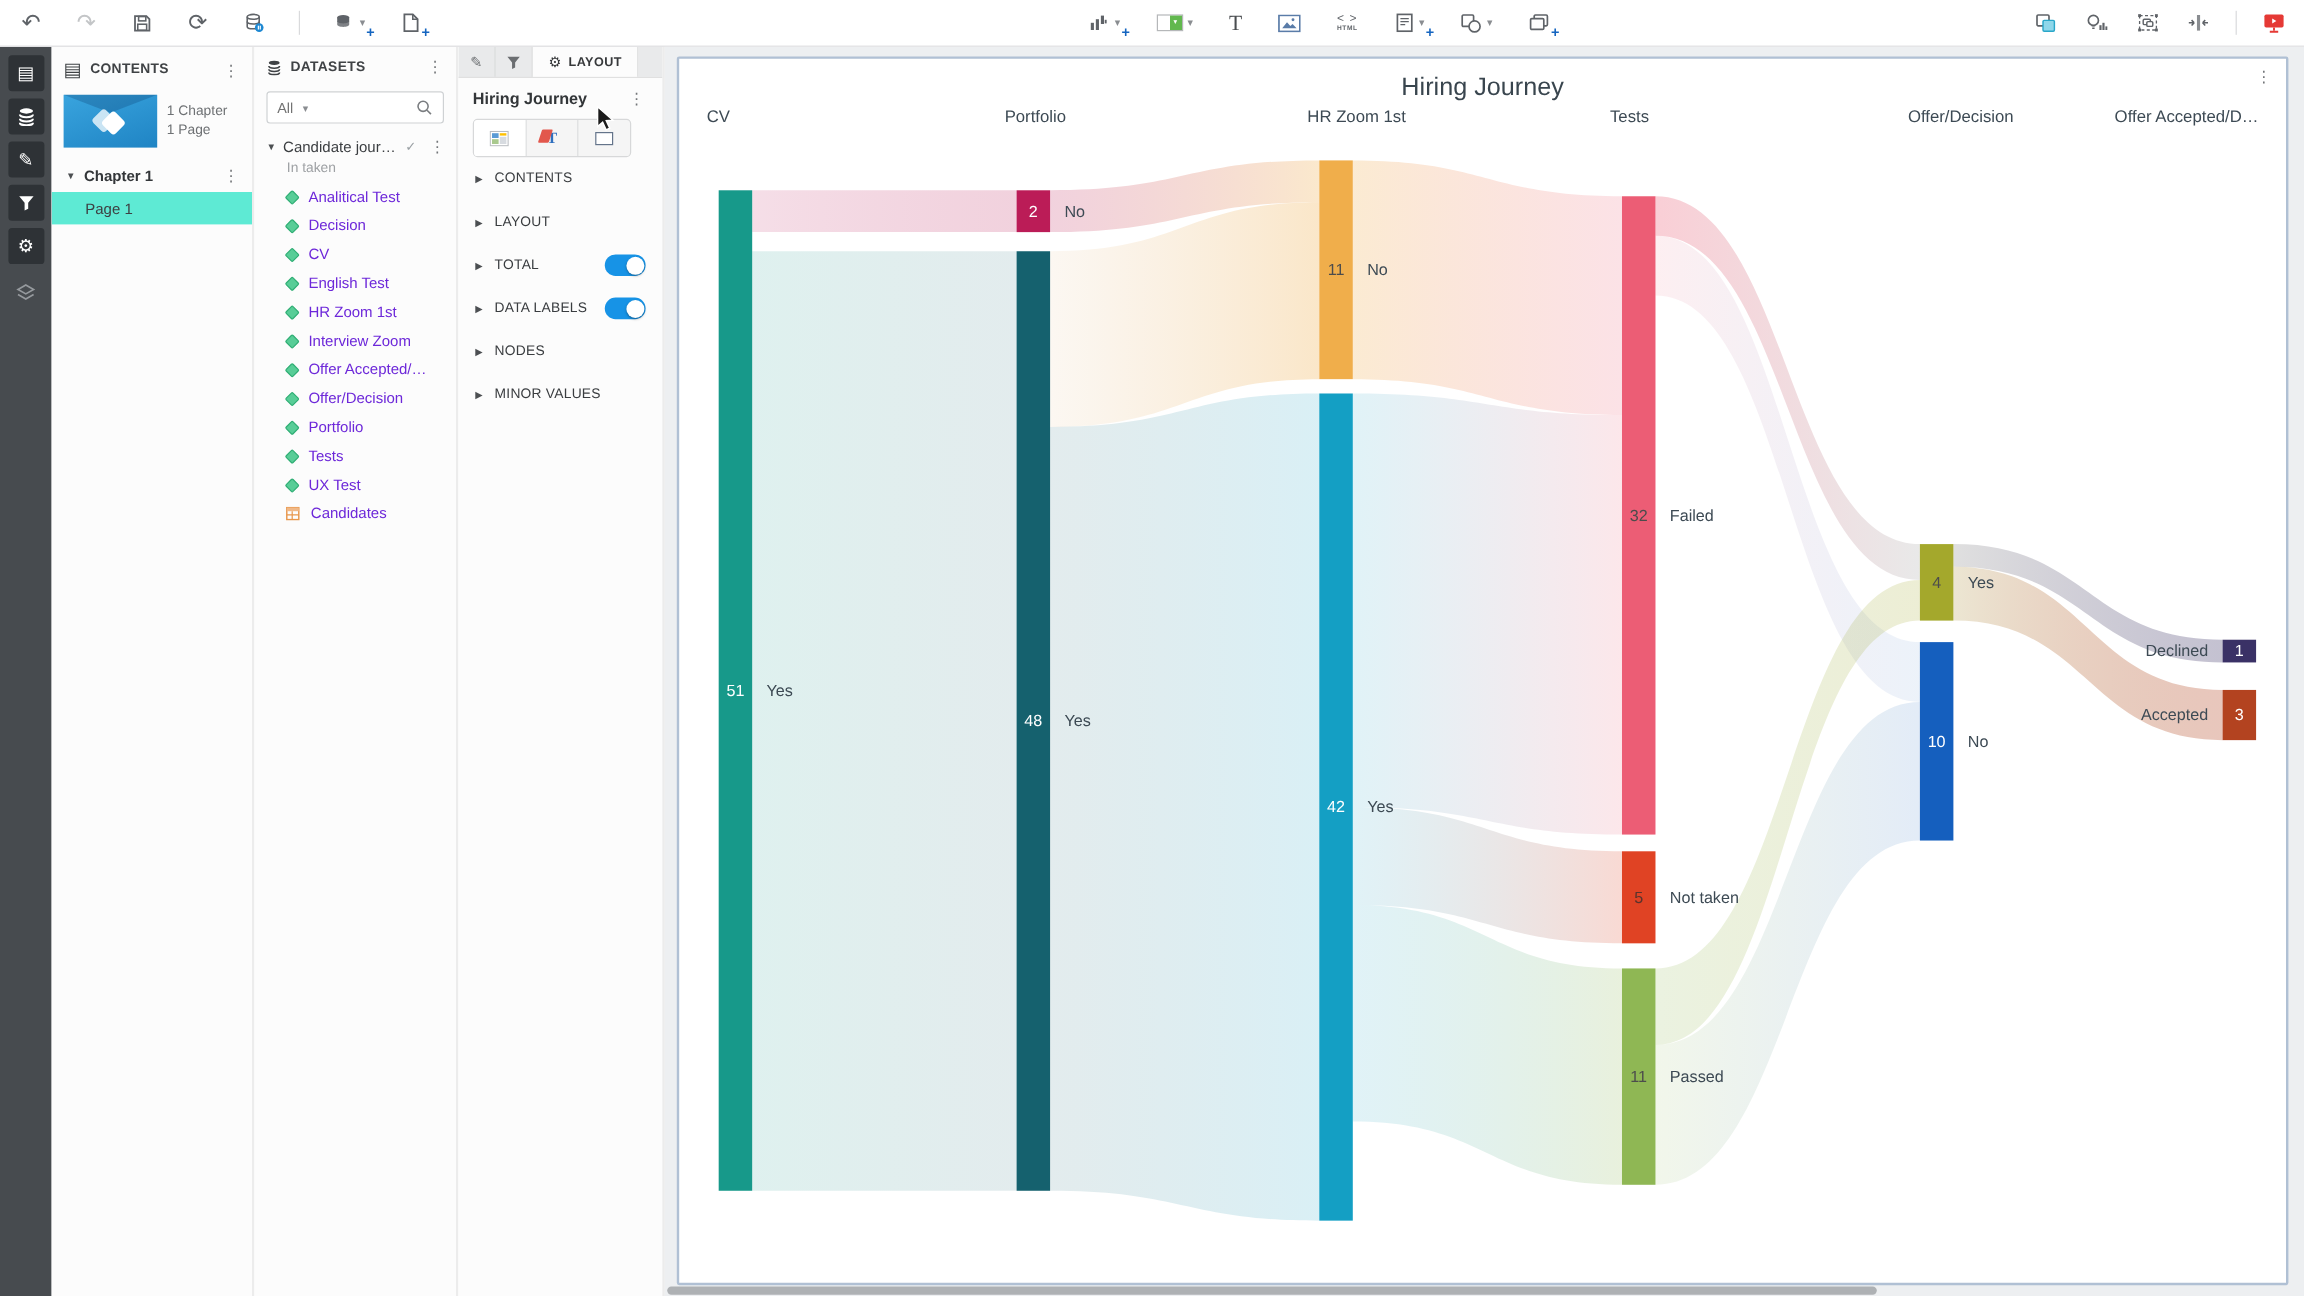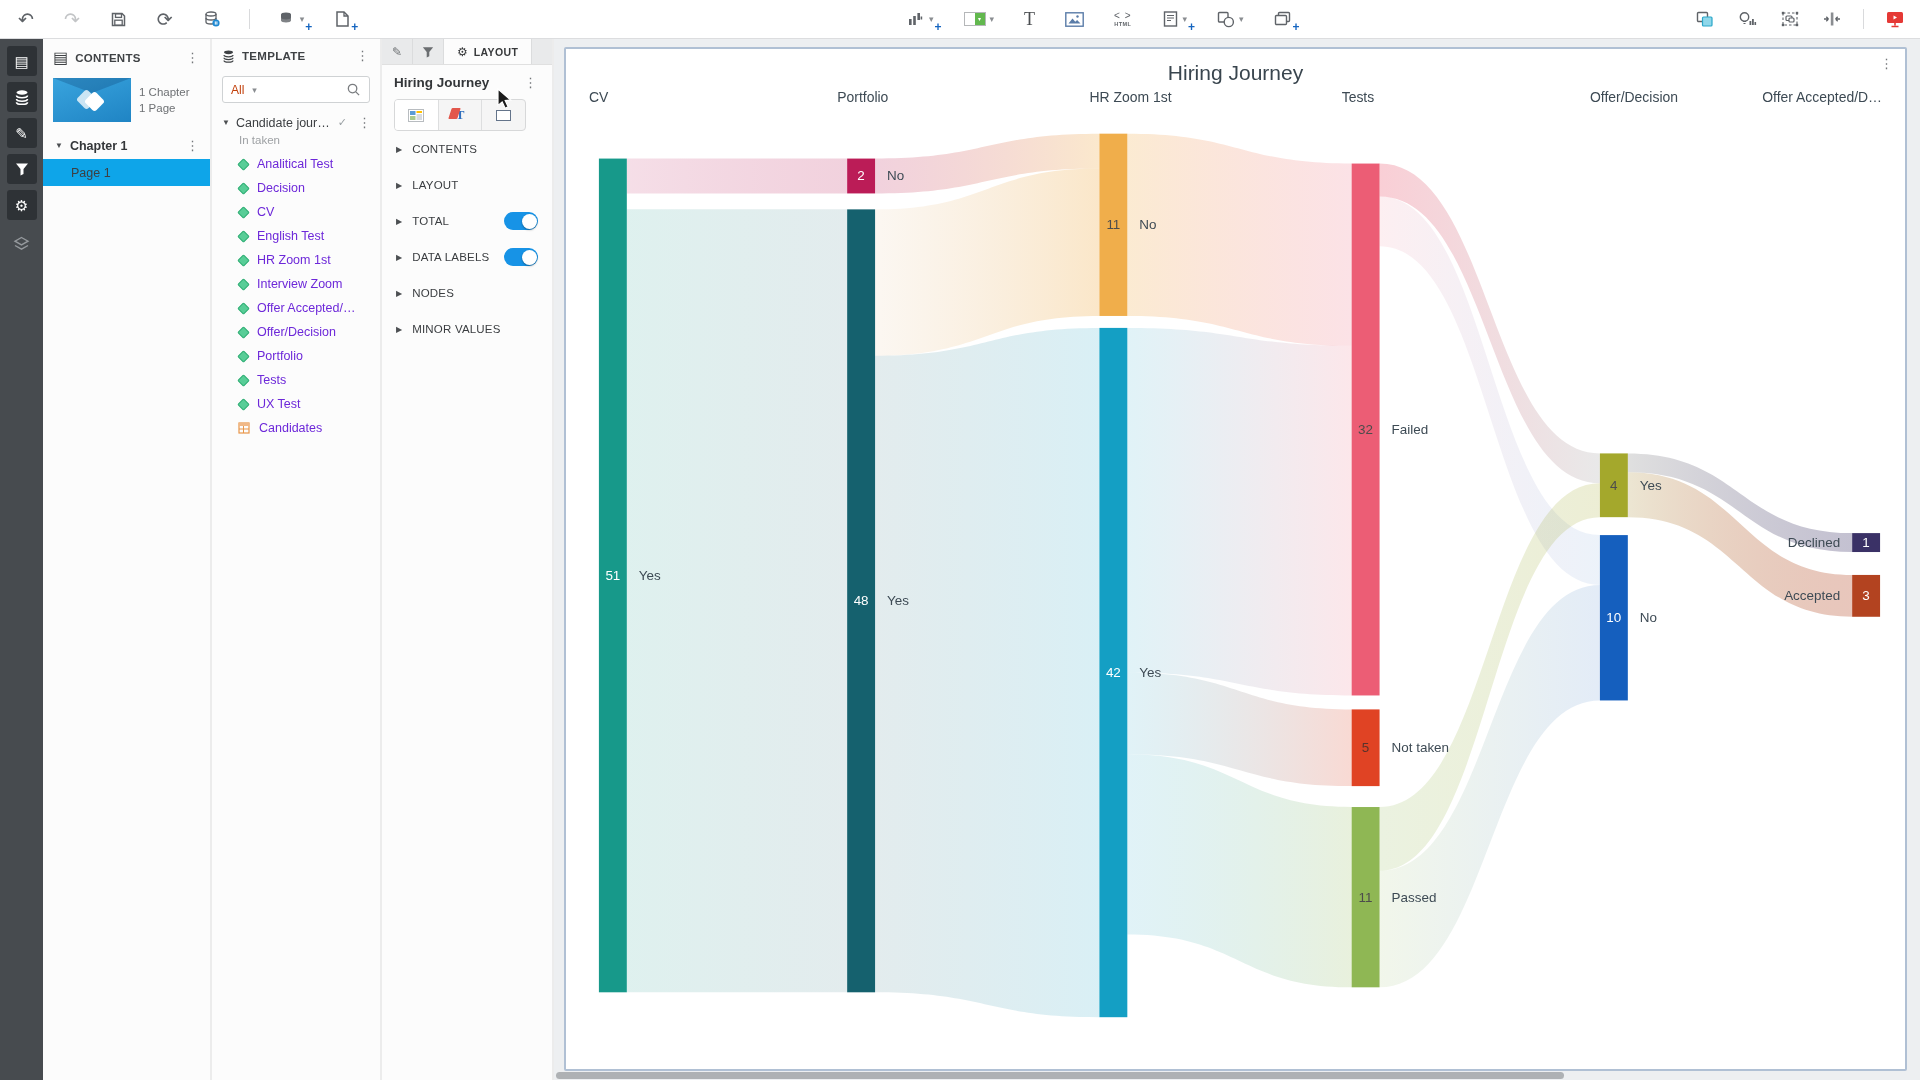--- a/index.html
+++ b/index.html
@@ -45,24 +45,24 @@
   .thumb-row { display:flex; align-items:center; gap:8px; padding:4px 6px 8px 10px; }
   .thumb { width:78px; height:44px; background:linear-gradient(160deg,#39a4de,#1f84c4); position:relative; flex:0 0 78px; }
   .thumb::before { content:""; position:absolute; left:0; top:0; border-left:39px solid transparent; border-right:39px solid transparent; border-top:15px solid rgba(10,60,110,.28); }
   .logo-a,.logo-b { position:absolute; width:15px; height:15px; border-radius:3px; background:#fff; transform:rotate(45deg); }
   .logo-a { left:26px; top:14px; opacity:.75; }
   .logo-b { left:34px; top:16px; }
   .thumb-meta { font-size:11.5px; color:#6e7174; line-height:16px; }
   .chapter-row { display:flex; align-items:center; gap:7px; padding:8px 8px 6px 12px; }
   .tri { font-size:8px; color:#4c4f52; }
   .chapter-label { font-size:12.5px; font-weight:bold; color:#333639; }
-  .page-row { height:27px; display:flex; align-items:center; padding-left:28px; background:#0ea5e9; font-size:12.5px; color:#3d4043; cursor:pointer; }
+  .page-row { height:27px; display:flex; align-items:center; padding-left:28px; background:#5eead4; font-size:12.5px; color:#3d4043; cursor:pointer; }
 
   .search-box { margin:6px 10px 8px 10px; height:27px; background:#fff; border:1px solid #cfd2d4; border-radius:3px; display:flex; align-items:center; padding:0 8px; }
-  .search-box .all { font-size:12px; color:#c2410c; }
+  .search-box .all { font-size:12px; color:#737373; }
   .search-box .chev { margin-left:8px; }
   .search-ic { margin-left:auto; display:flex; }
   .root-row { display:flex; align-items:center; gap:6px; padding:4px 6px 2px 10px; }
   .root-name { font-size:12.5px; color:#3b3e41; }
   .root-check { margin-left:auto; color:#9aa0a4; font-size:11px; }
   .in-memory { padding-left:27px; font-size:11.5px; color:#9ea1a4; margin:2px 0 6px; }
   .ds-item { display:flex; align-items:center; gap:9px; padding:5px 6px 5px 27px; cursor:pointer; }
   .dmd { width:9px; height:9px; background:#58cd97; border:1px solid #2fae74; border-radius:1.5px; transform:rotate(45deg); flex:0 0 9px; }
   .tbl-ic { display:flex; flex:0 0 12px; margin-left:-1px; }
   .ds-label { font-size:12.5px; color:#6d28d9; white-space:nowrap; }
@@ -317,21 +317,21 @@
     </aside>
 
     <aside class="panel p-datasets">
       <div class="p-head">
         <span class="ph-ic">
           <svg class="ic" width="13" height="14" viewBox="0 0 16 16">
               <ellipse cx="8" cy="3.5" rx="5.5" ry="2.2" fill="#3f4245"></ellipse>
               <path d="M2.5 6.8c0 1.2 2.5 2.2 5.5 2.2s5.5-1 5.5-2.2M2.5 10.2c0 1.2 2.5 2.2 5.5 2.2s5.5-1 5.5-2.2M2.5 13.4c0 1.2 2.5 2.2 5.5 2.2s5.5-1 5.5-2.2" stroke="#3f4245" stroke-width="1.6" fill="none"></path>
             </svg>
         </span>
-        <span class="p-title">TEMPLATE</span>
+        <span class="p-title">DATASETS</span>
         <button class="kebab">⋮</button>
       </div>
       <div class="search-box">
         <span class="all">All</span>
         <span class="chev">▾</span>
         <span class="search-ic">
           <svg class="ic" width="15" height="15" viewBox="0 0 16 16">
               <circle cx="7" cy="7" r="4.5" stroke="#7a7d80" fill="none" stroke-width="1.4"></circle>
               <line x1="10.5" y1="10.5" x2="14" y2="14" stroke="#7a7d80" stroke-width="1.4"></line>
             </svg>

